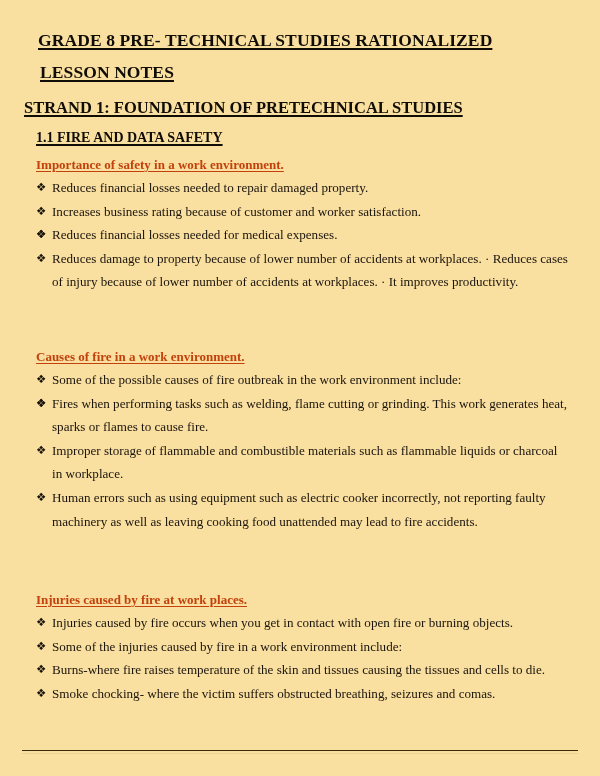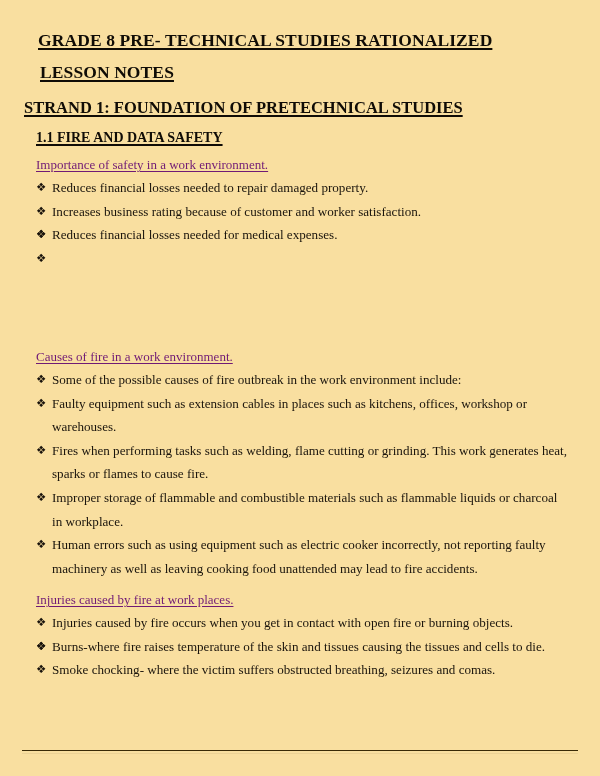--- a/index.html
+++ b/index.html
@@ -88,24 +88,24 @@
   }
 
   
   .subsection {
     position: absolute;
     left: 0;
     width: 600px;
   }
   .sub-heading {
     font-size: 13px;
-    font-weight: normal;
+    font-weight: bold;
     line-height: 1.0;
     margin: 0 0 5px 36px;
-    color: #701a75;
+    color: #c2410c;
   }
   .sub-heading .u {
     text-decoration: underline;
     text-underline-offset: 2px;
     text-decoration-thickness: 1.3px;
   }
 
   ul.bullets {
     list-style: none;
     margin: 0;
@@ -185,34 +185,34 @@
         </li>
         <li>
           <span class="bullet-glyph">❖</span>
         </li>
         <li>
           <span class="bullet-glyph">❖</span>
           <span class="bullet-text">Reduces financial losses needed for medical expenses.</span>
         </li>
         <li>
           <span class="bullet-glyph">❖</span>
+          <span class="bullet-text">Reduces damage to property because of lower number of accidents at workplaces. · Reduces cases of injury because of lower number of accidents at workplaces. · It improves productivity.</span>
         </li>
       </ul>
     </div>
 
     <div class="subsection" id="sub-causes">
       <div class="sub-heading"><span class="u">Causes of fire in a work environment.</span></div>
       <ul class="bullets">
         <li>
           <span class="bullet-glyph">❖</span>
           <span class="bullet-text">Some of the possible causes of fire outbreak in the work environment include:</span>
         </li>
         <li>
           <span class="bullet-glyph">❖</span>
-          <span class="bullet-text">Faulty equipment such as extension cables in places such as kitchens, offices, workshop or warehouses.</span>
         </li>
         <li>
           <span class="bullet-glyph">❖</span>
           <span class="bullet-text">Fires when performing tasks such as welding, flame cutting or grinding. This work generates heat, sparks or flames to cause fire.</span>
         </li>
         <li>
           <span class="bullet-glyph">❖</span>
           <span class="bullet-text">Improper storage of flammable and combustible materials such as flammable liquids or charcoal in workplace.</span>
         </li>
         <li>
@@ -224,20 +224,21 @@
 
     <div class="subsection" id="sub-injuries">
       <div class="sub-heading"><span class="u">Injuries caused by fire at work places.</span></div>
       <ul class="bullets">
         <li>
           <span class="bullet-glyph">❖</span>
           <span class="bullet-text">Injuries caused by fire occurs when you get in contact with open fire or burning objects.</span>
         </li>
         <li>
           <span class="bullet-glyph">❖</span>
+          <span class="bullet-text">Some of the injuries caused by fire in a work environment include:</span>
         </li>
         <li>
           <span class="bullet-glyph">❖</span>
           <span class="bullet-text">Burns-where fire raises temperature of the skin and tissues causing the tissues and cells to die.</span>
         </li>
         <li>
           <span class="bullet-glyph">❖</span>
           <span class="bullet-text">Smoke chocking- where the victim suffers obstructed breathing, seizures and comas.</span>
         </li>
       </ul>

